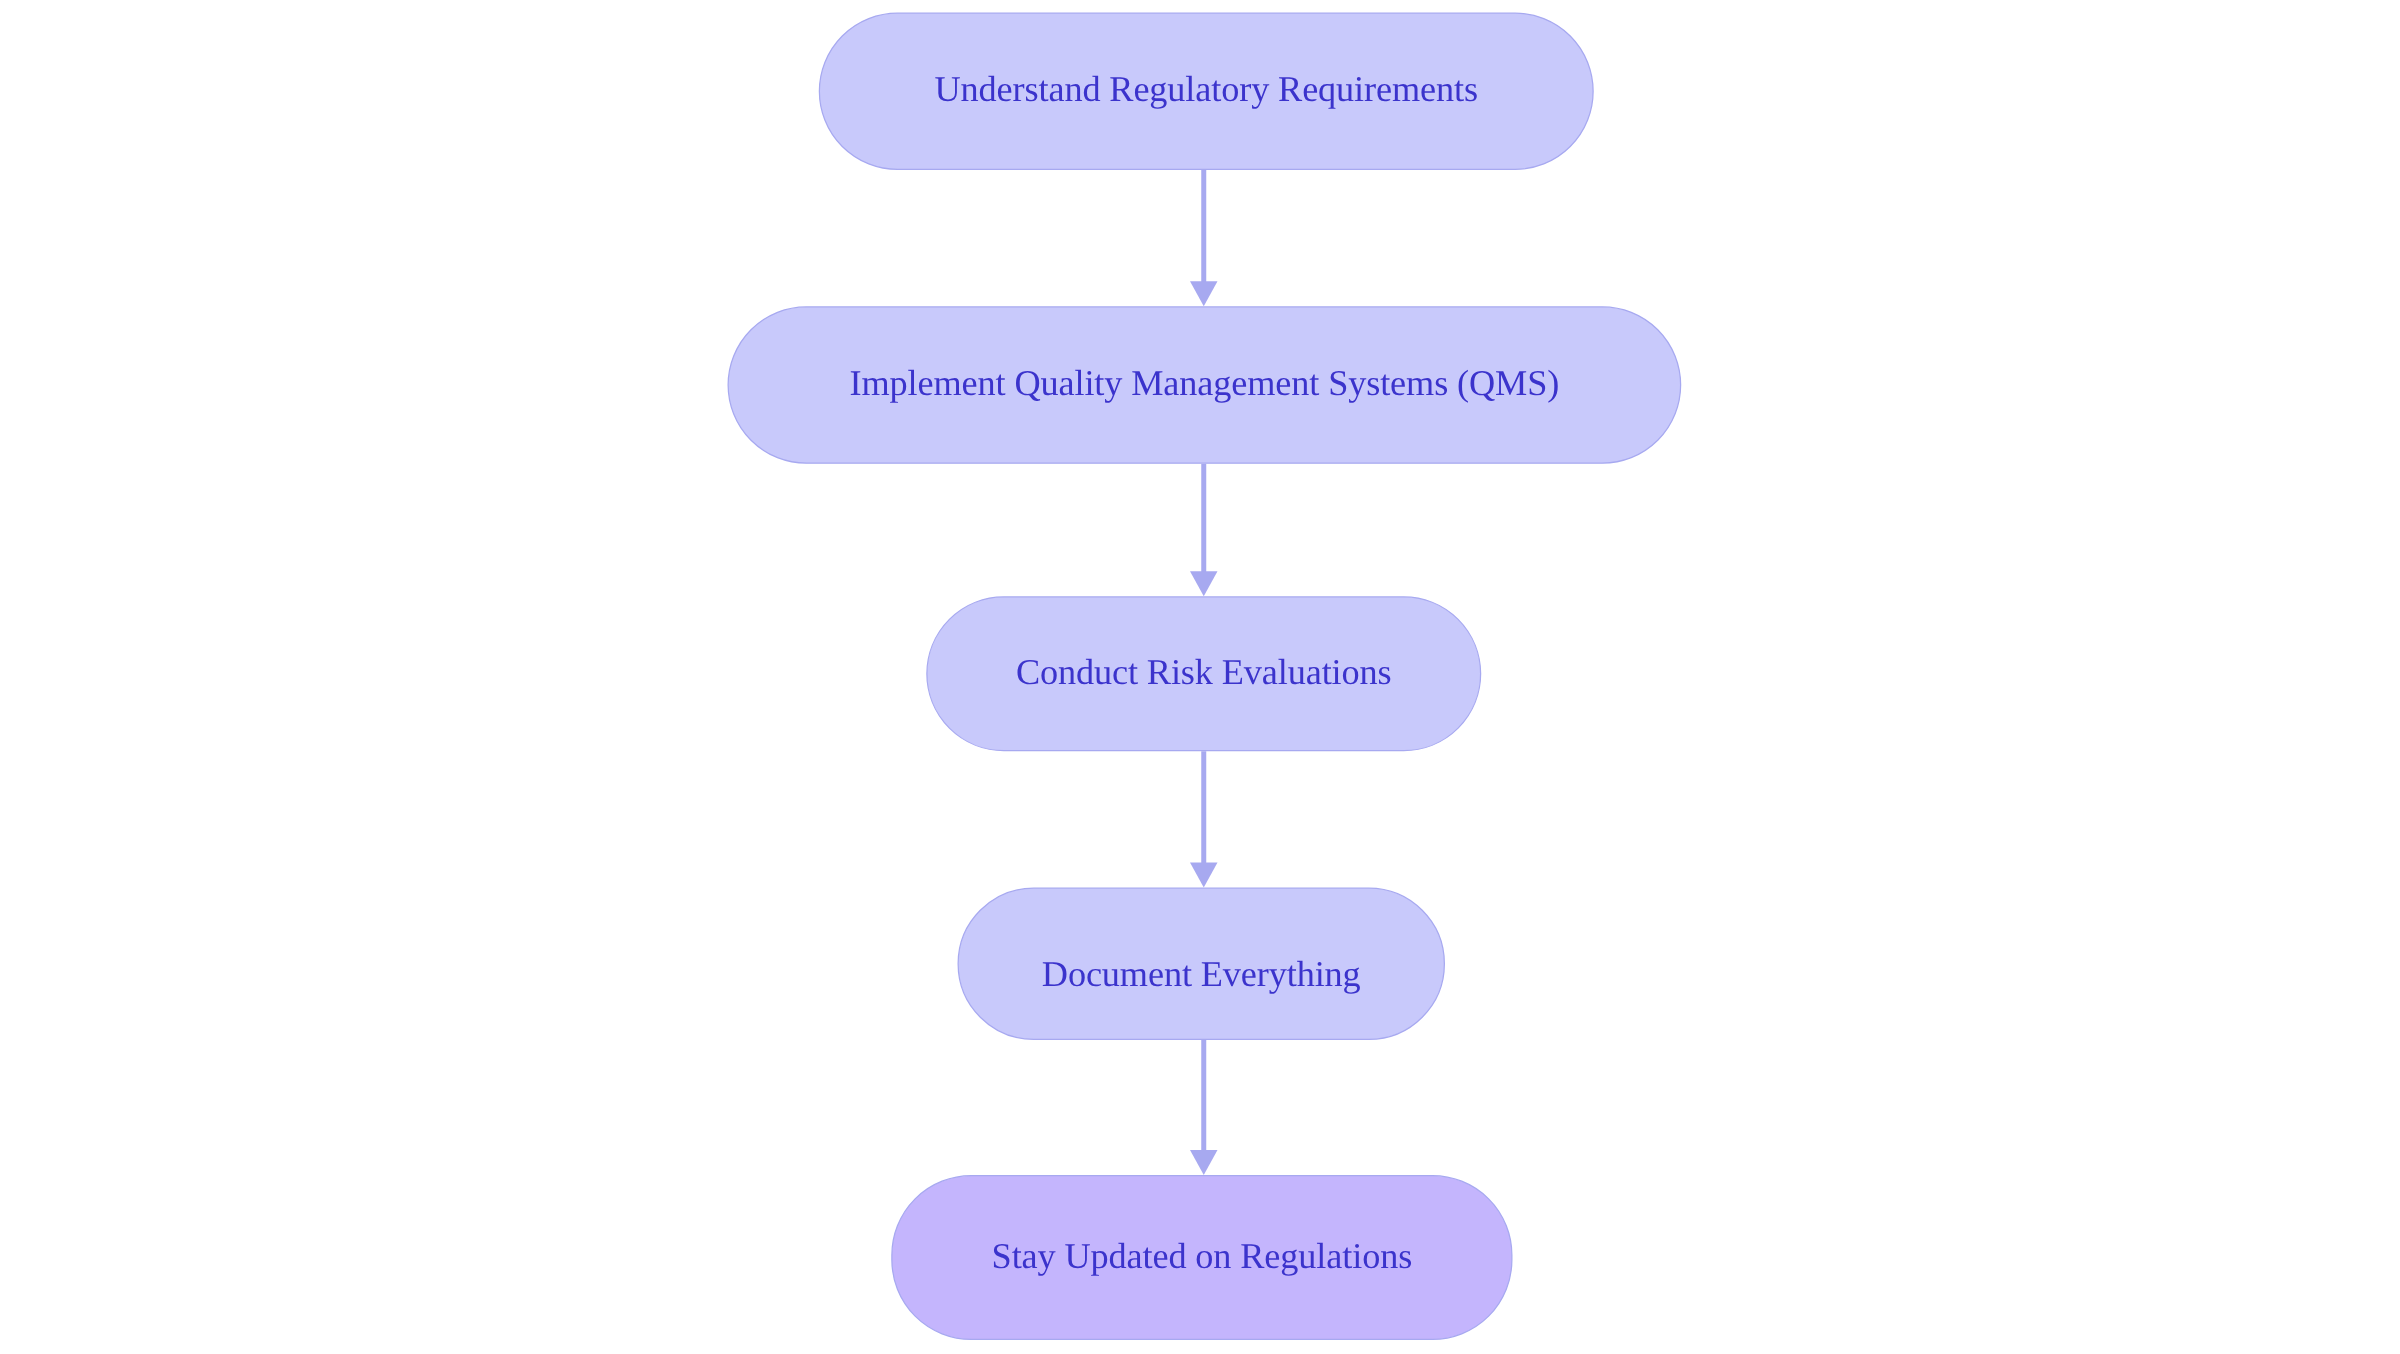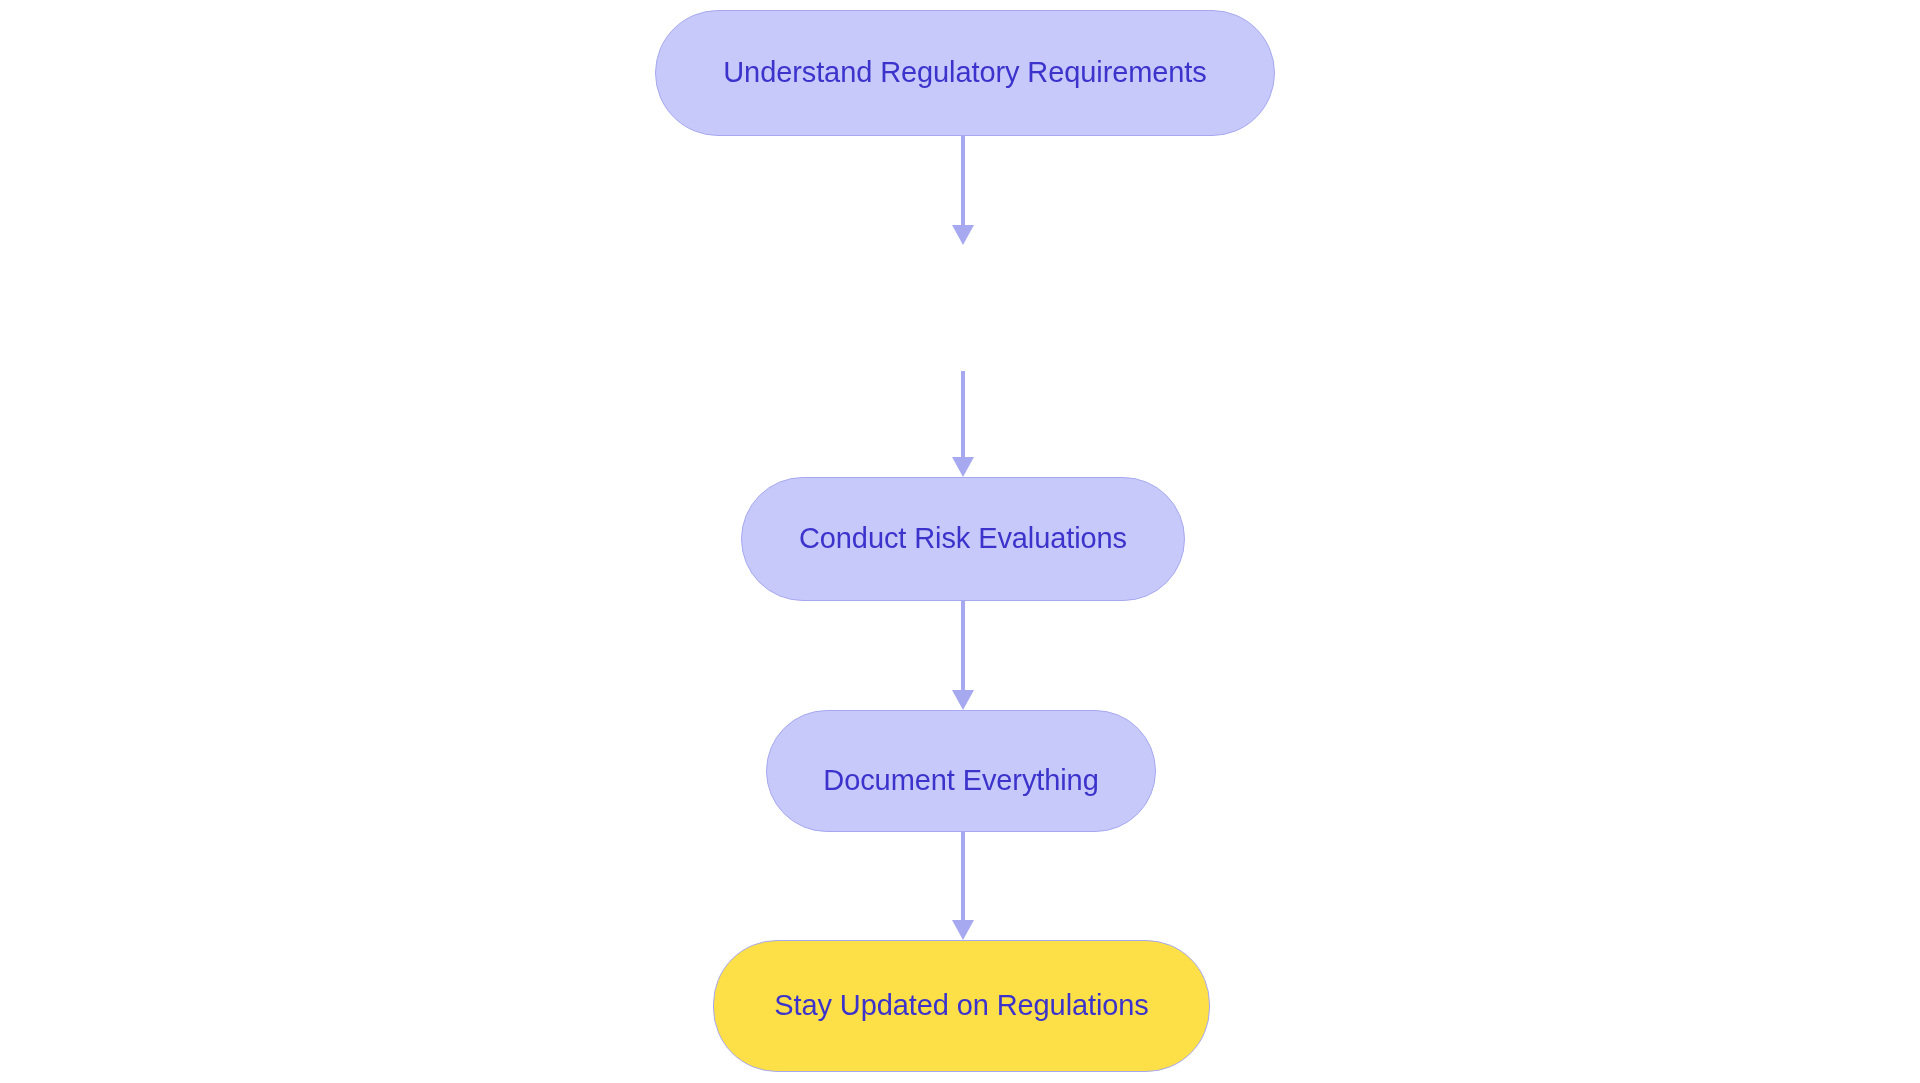--- a/index.html
+++ b/index.html
@@ -32,21 +32,21 @@
     box-sizing: border-box;
     background: #c8c9fb;
     border: 1.6px solid #a7a9f0;
     display: flex;
     align-items: center;
     justify-content: center;
     text-align: center;
   }
   .node-label {
     color: #3b33cc;
-    font-family: Liberation Sans, sans-serif;
+    font-family: Liberation Serif, serif;
     font-weight: 400;
     letter-spacing: -0.1px;
     white-space: nowrap;
     line-height: 1.1;
   }
 </style>
 </head>
 <body>
 
 <div id="flowchart-canvas">
@@ -67,26 +67,29 @@
       <g>
         <line x1="963" y1="832" x2="963" y2="921" stroke="#a7a9f0" stroke-width="4"></line>
         <polygon points="952,920 974,920 963,940" fill="#a7a9f0"></polygon>
       </g>
     </svg>
 
   <div class="node" id="node-1" style="left: 655px; top: 10px; width: 620px; height: 126px; border-radius: 63px; background: rgb(200, 201, 251); border-color: rgb(167, 169, 240);">
     <span class="node-label" style="font-size: 29px; color: rgb(59, 51, 204);">Understand Regulatory Requirements</span>
   </div>
 
+  <div class="node" id="node-2" style="left: 582px; top: 245px; width: 763px; height: 126px; border-radius: 63px; background: rgb(200, 201, 251); border-color: rgb(167, 169, 240);">
+    <span class="node-label" style="font-size: 29px; color: rgb(59, 51, 204);">Implement Quality Management Systems (QMS)</span>
+  </div>
 
   <div class="node" id="node-3" style="left: 741px; top: 477px; width: 444px; height: 124px; border-radius: 62px; background: rgb(200, 201, 251); border-color: rgb(167, 169, 240); text-align: center;">
     <span class="node-label" style="font-size: 29px; color: rgb(59, 51, 204);">Conduct Risk Evaluations</span>
   </div>
 
   <div class="node" id="node-4" style="left: 766px; top: 710px; width: 390px; height: 122px; border-radius: 61px; background: rgb(200, 201, 251); border-color: rgb(167, 169, 240);">
     <span class="node-label" style="font-size: 29px; color: rgb(59, 51, 204); margin-top: 20px;">Document Everything</span>
   </div>
 
-  <div class="node" id="node-5" style="left: 713px; top: 940px; width: 497px; height: 132px; border-radius: 64px; background: #fde047; border-color: rgb(167, 169, 240);">
+  <div class="node" id="node-5" style="left: 713px; top: 940px; width: 497px; height: 132px; border-radius: 64px; background: #c4b5fd; border-color: rgb(167, 169, 240);">
     <span class="node-label" style="font-size: 29px; color: rgb(59, 51, 204);">Stay Updated on Regulations</span>
   </div>
 
 </div>
 
 </body></html>

